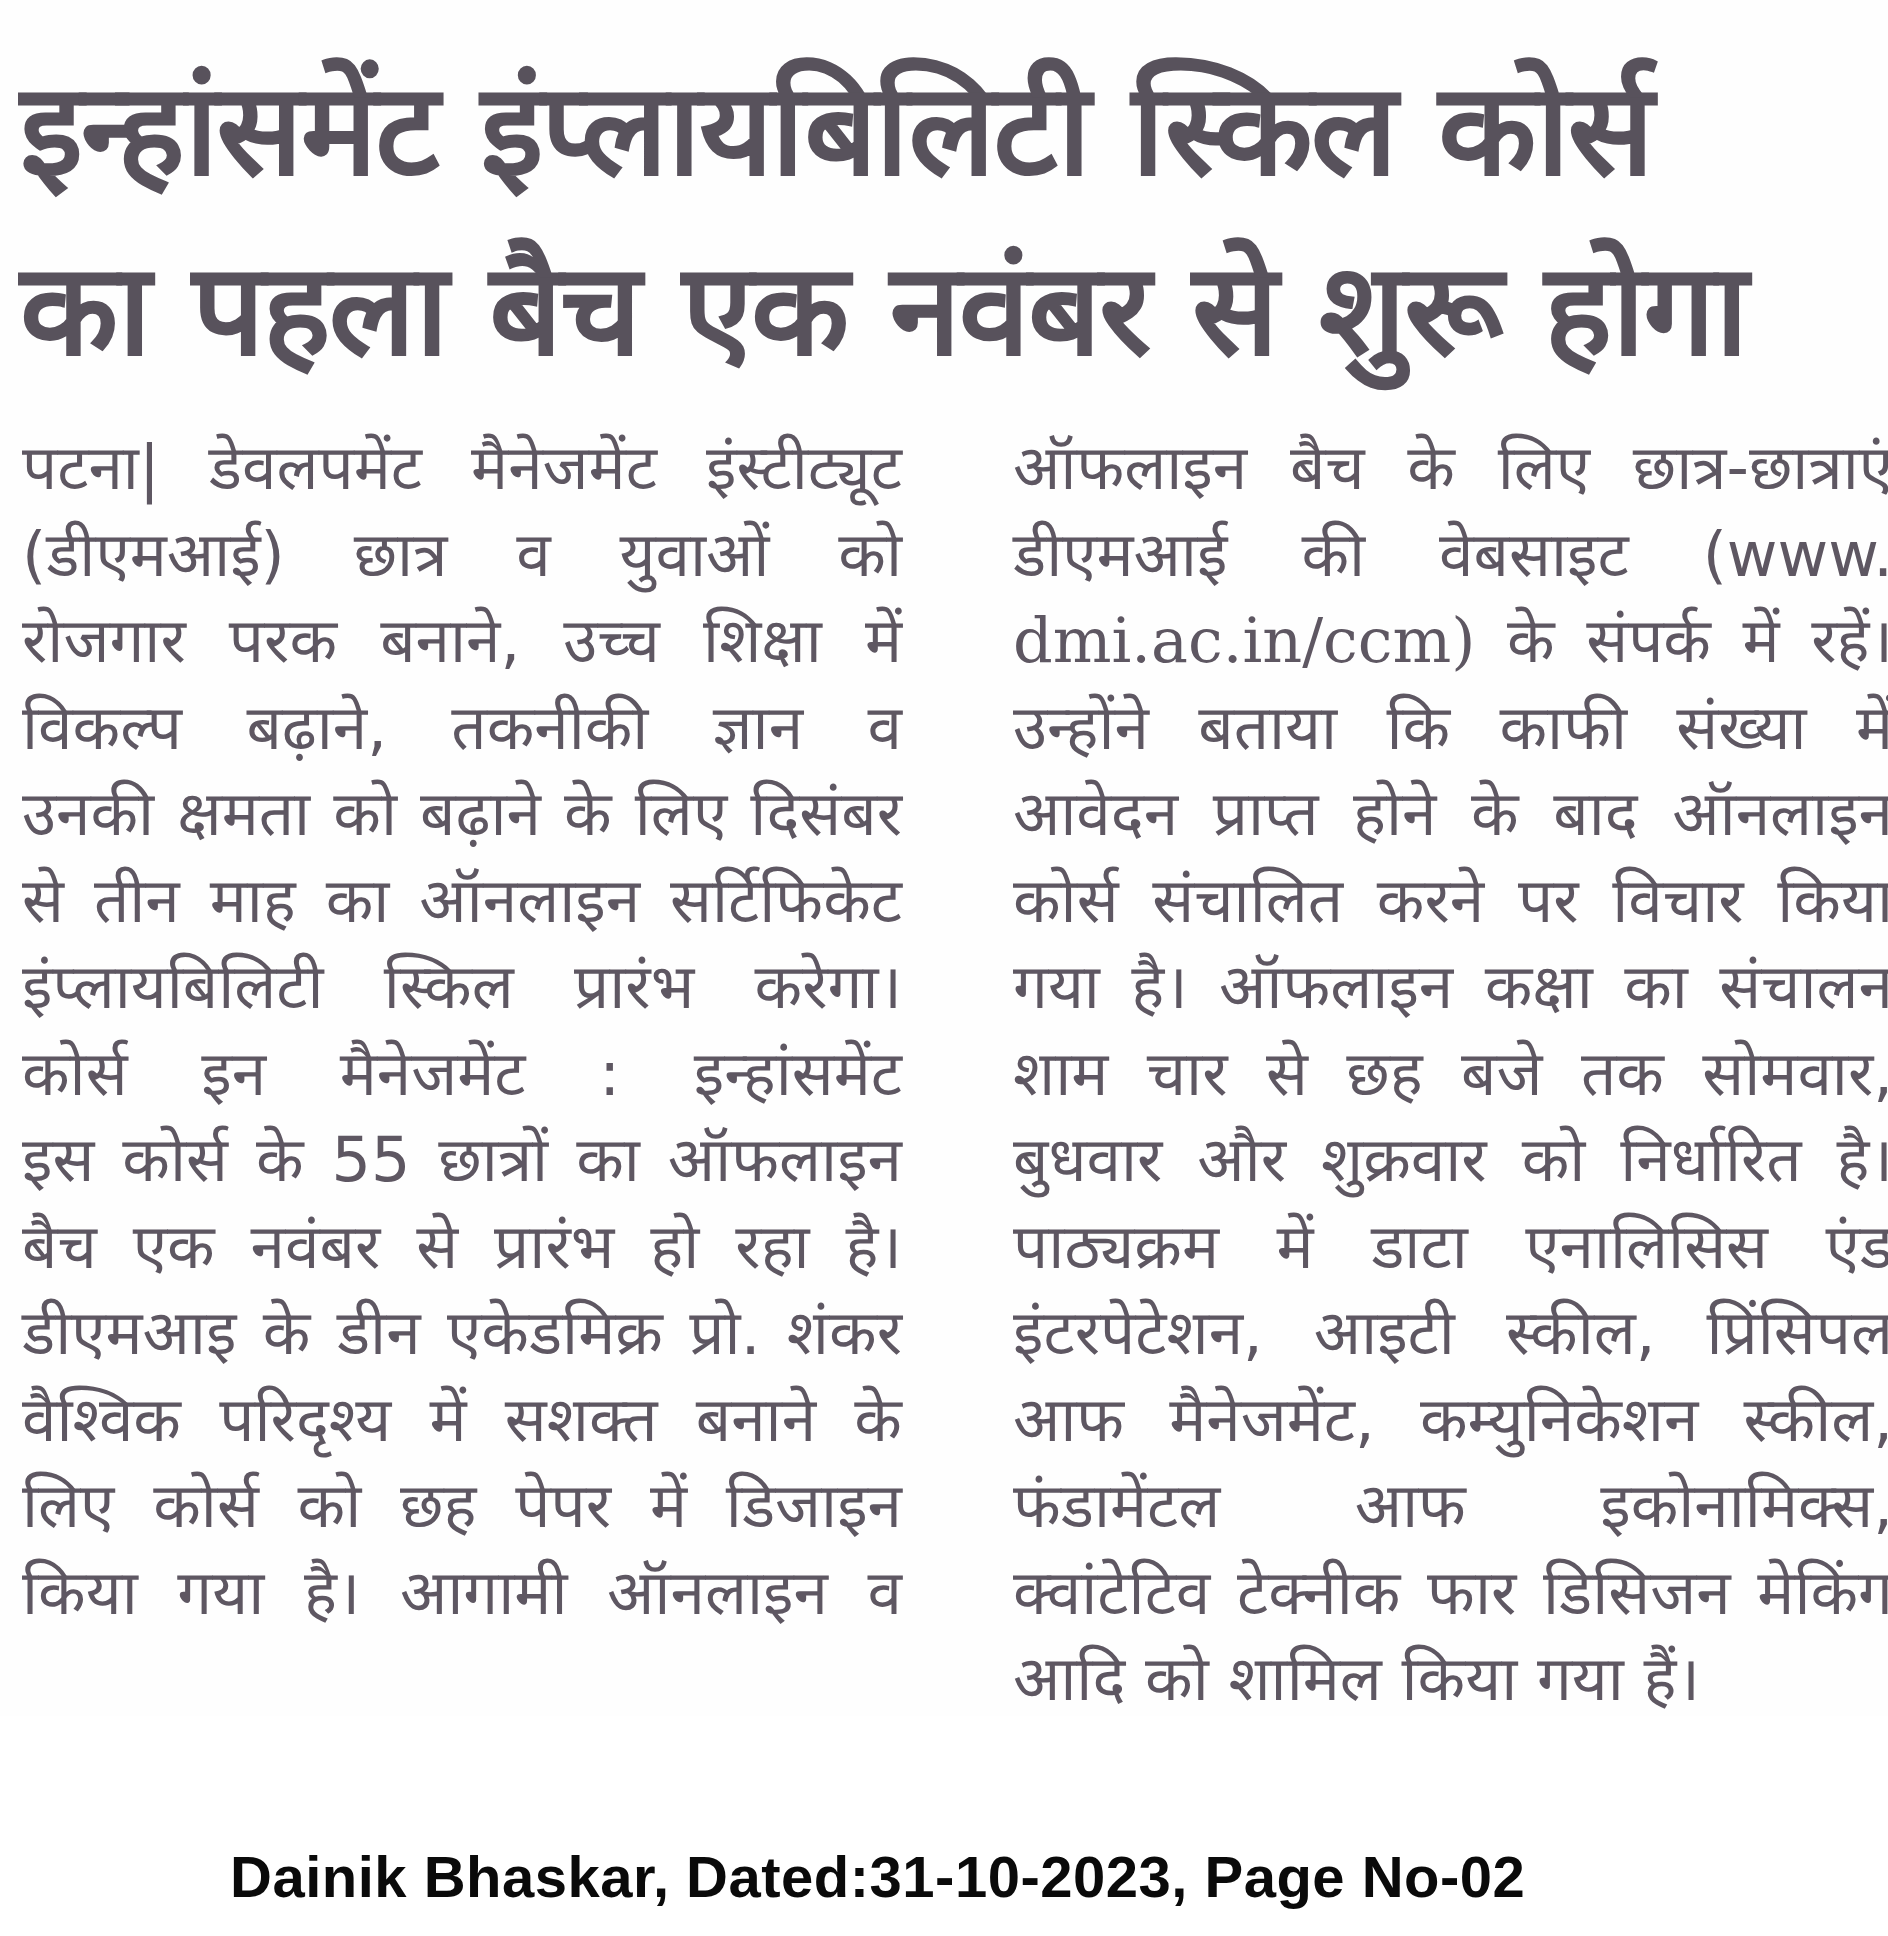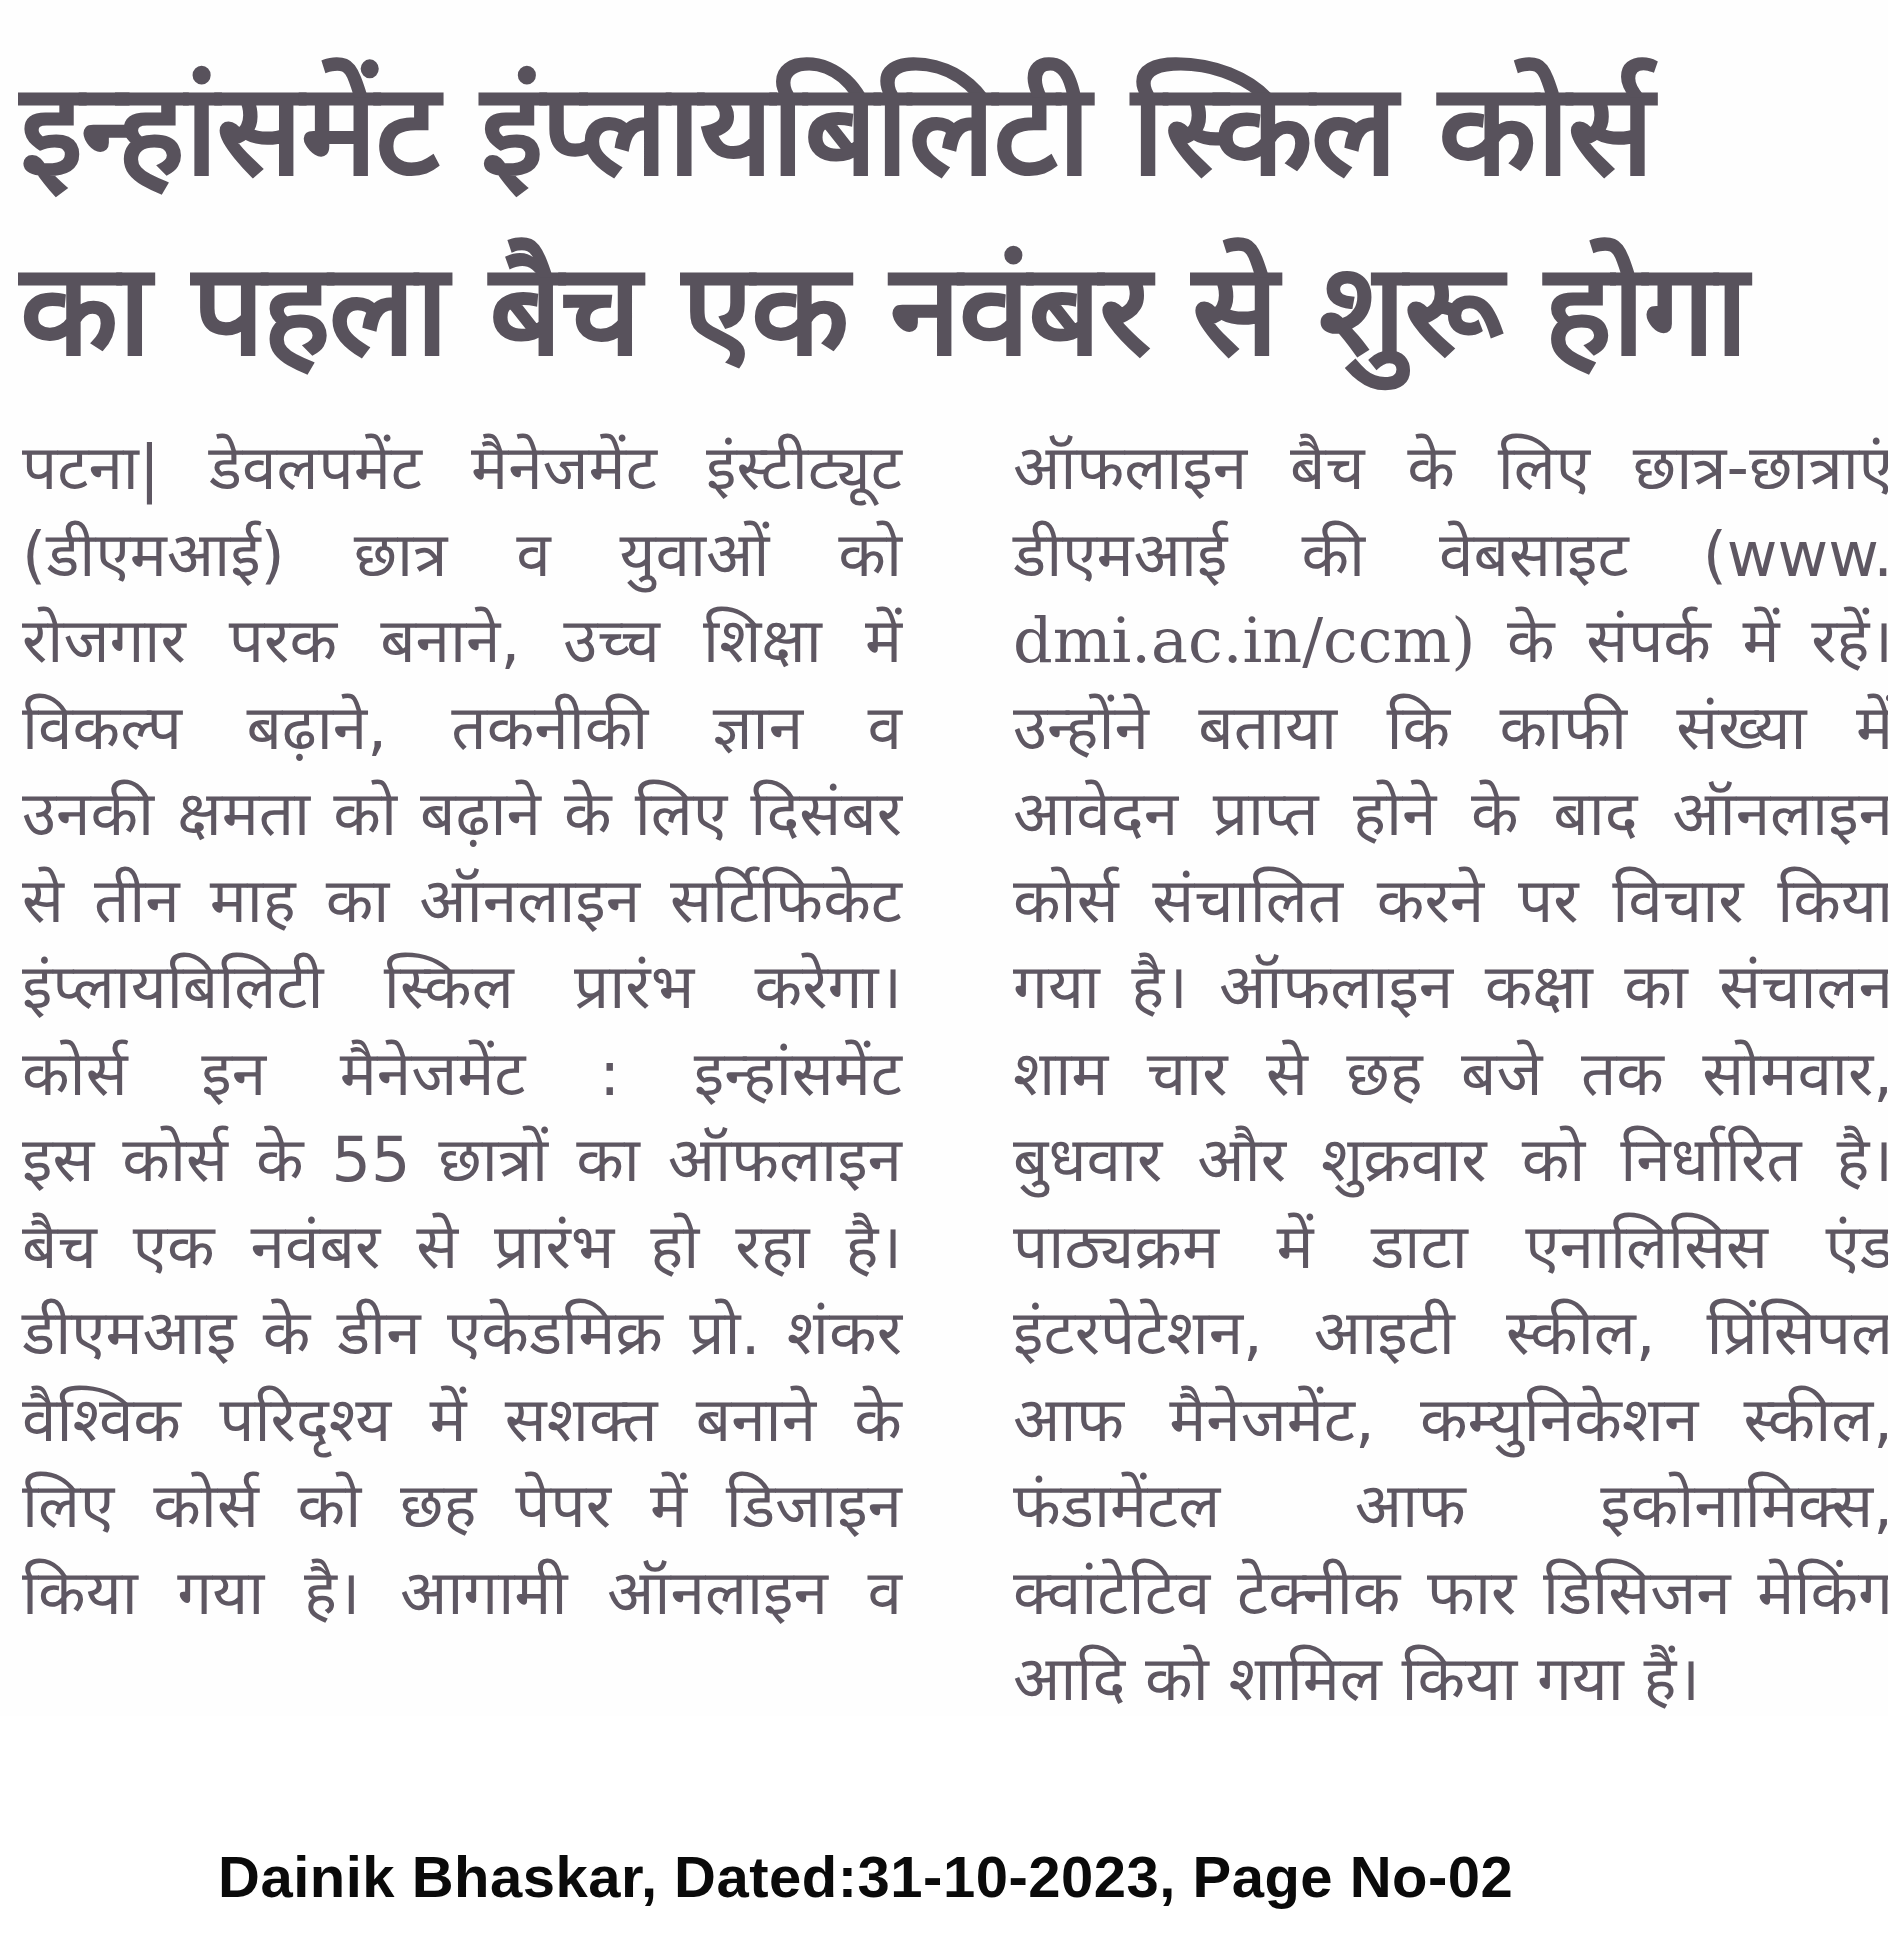--- a/index.html
+++ b/index.html
@@ -56,21 +56,21 @@
       color: #5e5762;
     }
     .column .line.last-short {
       text-align-last: left;
     }
     .url {
       font-family: "DejaVu Serif", serif;
     }
     .caption {
       position: absolute;
-      left: 218px;
+      left: 230px;
       top: 1842px;
       font-family: "Liberation Sans", sans-serif;
       font-weight: bold;
       font-size: 58px;
       line-height: 70px;
       color: #0a0a0a;
       white-space: nowrap;
       letter-spacing: 0.5px;
     }
   </style>

